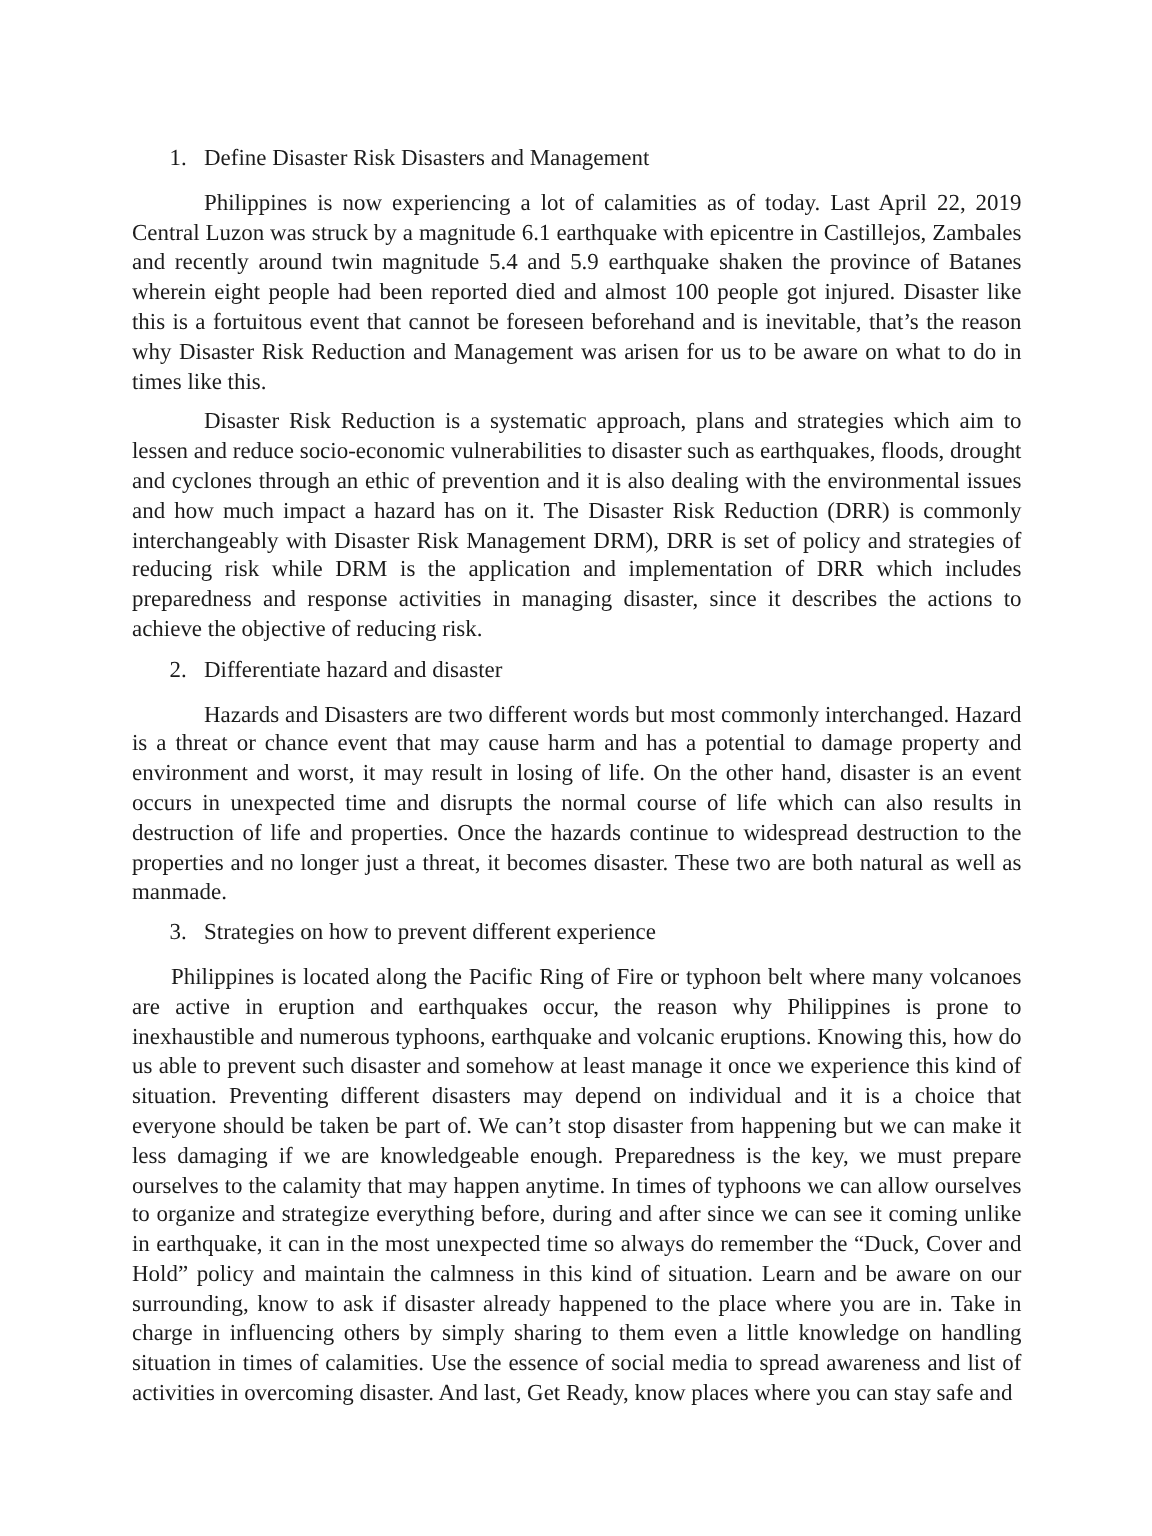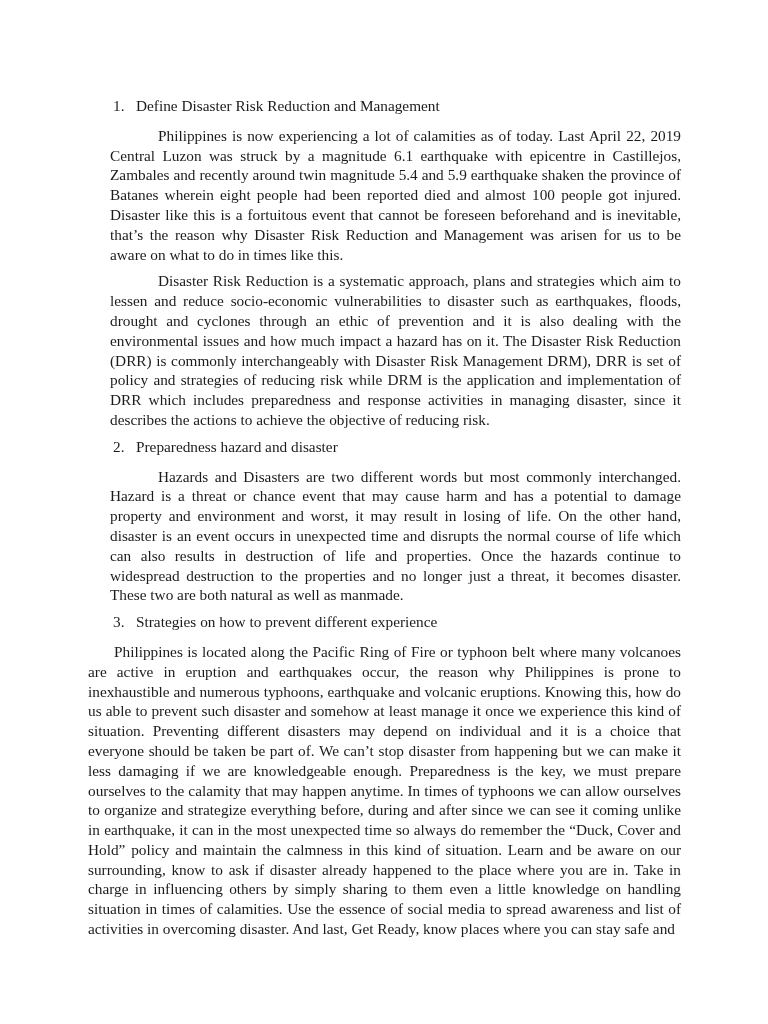--- a/index.html
+++ b/index.html
@@ -23,21 +23,21 @@
     overflow: hidden;
   }
   .doc-body { width: 100%; }
   .para {
     margin: 0 0 7px 0;
     font-size: 15.3px;
     line-height: 19.8px;
     text-align: justify;
     text-align-last: left;
   }
-  .indent-large { text-indent: 48px; margin-left: 22px; }
+  .indent-large { text-indent: 48px; }
   .indent-small { text-indent: 26px; }
   .list-item {
     display: flex;
     align-items: baseline;
     padding-left: 25px;
     margin: 3px 0 10px 0;
     font-size: 15.3px;
     line-height: 19.8px;
   }
   .list-number {
@@ -47,27 +47,27 @@
   .list-label { flex: 1; }
   .bold { font-weight: normal; }
 </style>
 </head>
 <body>
 
 <div class="page">
   <div class="doc-body">
       <div class="list-item">
         <span class="list-number">1.</span>
-        <span class="list-label">Define Disaster Risk Reduction and Management</span>
+        <span class="list-label">Define Disaster Risk Disasters and Management</span>
       </div>
       <p class="para indent-large"><span>Philippines is now experiencing a lot of calamities as of today. Last April 22, 2019 Central Luzon was struck by a magnitude 6.1 earthquake with epicentre in Castillejos, Zambales and recently around twin magnitude 5.4 and 5.9 earthquake shaken the province of Batanes wherein eight people had been reported died and almost 100 people got injured. Disaster like this is a fortuitous event that cannot be foreseen beforehand and is inevitable, that’s the reason why Disaster Risk Reduction and Management was arisen for us to be aware on what to do in times like this.</span></p>
       <p class="para indent-large"><span>Disaster Risk Reduction is a systematic approach, plans and strategies which aim to lessen and reduce socio-economic vulnerabilities to disaster such as earthquakes, floods, drought and cyclones through an ethic of prevention and it is also dealing with the environmental issues and how much impact a hazard has on it. The Disaster Risk Reduction (DRR) is commonly interchangeably with Disaster Risk Management DRM), DRR is set of policy and strategies of reducing risk while DRM is the application and implementation of DRR which includes preparedness and response activities in managing disaster, since it describes the actions to achieve the objective of reducing risk.</span></p>
       <div class="list-item">
         <span class="list-number">2.</span>
-        <span class="list-label">Preparedness hazard and disaster</span>
+        <span class="list-label">Differentiate hazard and disaster</span>
       </div>
       <p class="para indent-large"><span>Hazards and Disasters are two different words but most commonly interchanged. Hazard is a threat or chance event that may cause harm and has a potential to damage property and environment and worst, it may result in losing of life. On the other hand, disaster is an event occurs in unexpected time and disrupts the normal course of life which can also results in destruction of life and properties. Once the hazards continue to widespread destruction to the properties and no longer just a threat, it becomes disaster. These two are both natural as well as manmade.</span></p>
       <div class="list-item">
         <span class="list-number">3.</span>
         <span class="list-label">Strategies on how to prevent different experience</span>
       </div>
       <p class="para indent-small"><span>Philippines is located along the Pacific Ring of Fire or typhoon belt where many volcanoes are active in eruption and earthquakes occur, the reason why Philippines is prone to inexhaustible and numerous typhoons, earthquake and volcanic eruptions. Knowing this, how do us able to prevent such disaster and somehow at least manage it once we experience this kind of situation. Preventing different disasters may depend on individual and it is a choice that everyone should be taken be part of. We can’t stop disaster from happening but we can make it less damaging if we are knowledgeable enough. </span><span class="bold">Preparedness is the key</span><span>, we must prepare ourselves to the calamity that may happen anytime. In times of typhoons we can allow ourselves to organize and strategize everything before, during and after since we can see it coming unlike in earthquake, it can in the most unexpected time so always do remember the “Duck, Cover and Hold” policy and maintain the calmness in this kind of situation. </span><span class="bold">Learn and be aware on our surrounding</span><span>, know to ask if disaster already happened to the place where you are in. </span><span class="bold">Take in charge</span><span> in influencing others by simply sharing to them even a little knowledge on handling situation in times of calamities. </span><span class="bold">Use the essence of social</span><span> media to spread awareness and list of activities in overcoming disaster. And last, </span><span class="bold">Get Ready</span><span>, know places where you can stay safe and</span></p>
     </div>
 </div>
 

